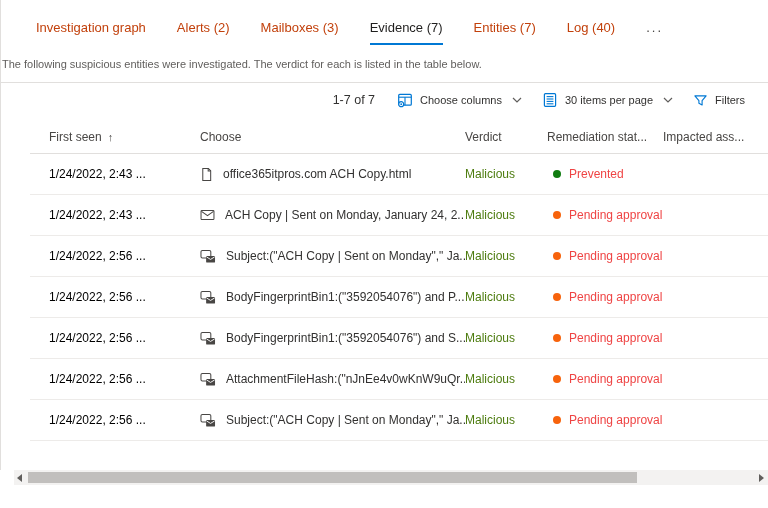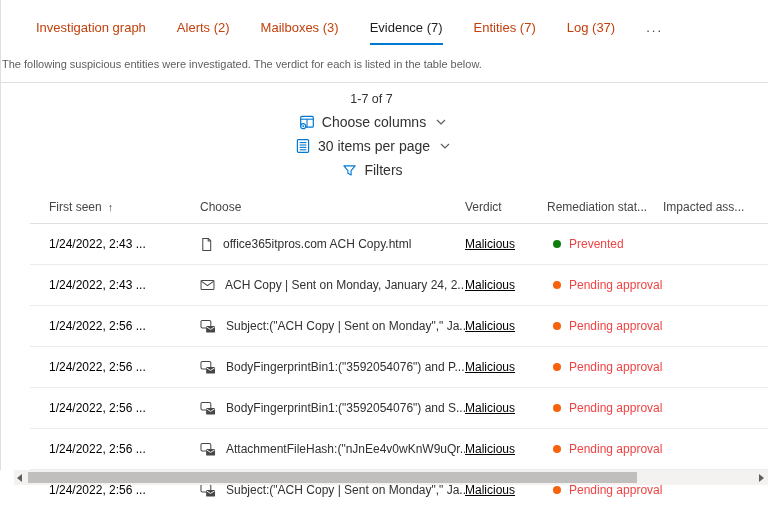--- a/index.html
+++ b/index.html
@@ -13,40 +13,40 @@
   .tab-bar{display:flex;gap:31px;padding:20px 0 0 36px;align-items:flex-start;}
   .tab{font-size:13px;color:#c2410c;padding-bottom:8px;border-bottom:2px solid transparent;cursor:pointer;white-space:nowrap;}
   .tab.active{font-weight:normal;color:#201f1e;border-bottom:2px solid #0078d4;}
   .tab[data-name="tab-more"]{letter-spacing:2px;color:#484644;}
 
   
   .description{font-size:11px;color:#605e5c;padding:13px 0 0 2px;}
   .divider{border:none;border-top:1px solid #e1dfdd;margin:12px 0 0 0;}
 
   
-  .toolbar{display:flex;justify-content:flex-end;align-items:center;gap:8px;
-    padding:9px 23px 6px 0;font-size:12.5px;color:#323130;flex-direction:column;}
+  .toolbar{display:flex;justify-content:flex-end;align-items:center;gap:20px;
+    padding:9px 23px 6px 0;font-size:12.5px;color:#323130;}
   .toolbar .tool{display:flex;align-items:center;gap:7px;cursor:pointer;background:none;border:none;
-    font-family:inherit;font-size:14px;color:#323130;padding:0;}
+    font-family:inherit;font-size:11px;color:#323130;padding:0;}
   .toolbar .range{color:#323130;margin-right:2px;}
   .chev{margin-left:3px;display:inline-flex;}
 
   
   .thead,.trow{
     display:grid;grid-template-columns:151px 265px 82px 116px 1fr;
     margin-left:30px;padding-left:19px;align-items:center;
   }
   .thead{height:33px;border-bottom:1px solid #e1dfdd;font-size:12px;color:#484644;margin-top:6px;}
   .thead .hcell{display:flex;align-items:center;gap:6px;white-space:nowrap;overflow:hidden;}
   .sort-arrow{font-size:11px;color:#484644;}
   .trow{height:40px;border-bottom:1px solid #edebe9;font-size:12px;}
   .cell{white-space:nowrap;overflow:hidden;text-overflow:clip;}
   .c-date{color:#000000;}
   .c-entity{display:flex;align-items:center;gap:10px;color:#323130;}
-  .c-verdict{color:#000000;text-decoration:underline;}
+  .c-verdict{color:#4d7c0f;}
   .c-rem{display:flex;align-items:center;gap:8px;padding-left:6px;color:#ef4444;}
   .dot{width:8px;height:8px;border-radius:50%;display:inline-block;flex:0 0 auto;}
   .eicon{display:inline-flex;flex:0 0 auto;}
 
   
   .hscroll{position:absolute;left:14px;right:0;top:470px;height:15px;background:#f3f2f1;}
   .hscroll .thumb{position:absolute;left:14px;top:2px;height:11px;width:609px;background:#c1bfbd;cursor:pointer;}
   .arrow{position:absolute;top:4px;width:0;height:0;cursor:pointer;}
   .arrow-left{left:3px;border-top:4px solid transparent;border-bottom:4px solid transparent;border-right:5px solid #605e5c;}
   .arrow-right{right:4px;border-top:4px solid transparent;border-bottom:4px solid transparent;border-left:5px solid #605e5c;}
@@ -55,21 +55,21 @@
 <body>
 
 <div class="left-border" data-name="panel-left-border"></div>
 
 <div class="tab-bar" data-name="tab-bar">
     <div class="tab" data-name="tab-investigation-graph"><span>Investigation graph</span></div>
     <div class="tab" data-name="tab-alerts"><span>Alerts  (2)</span></div>
     <div class="tab" data-name="tab-mailboxes"><span>Mailboxes  (3)</span></div>
     <div class="tab active" data-name="tab-evidence"><span>Evidence  (7)</span></div>
     <div class="tab" data-name="tab-entities"><span>Entities  (7)</span></div>
-    <div class="tab" data-name="tab-log"><span>Log (37)</span></div>
+    <div class="tab" data-name="tab-log"><span>Log (40)</span></div>
     <div class="tab" data-name="tab-more"><span>...</span></div>
   </div>
 
 <div class="description" data-name="page-description">The following suspicious entities were investigated. The verdict for each is listed in the table below.</div>
 <hr class="divider" data-name="section-divider">
 
 <div class="toolbar" data-name="table-toolbar">
   <span class="range" data-name="item-range-label">1-7 of 7</span>
 
   <button class="tool" data-name="choose-columns-button">

